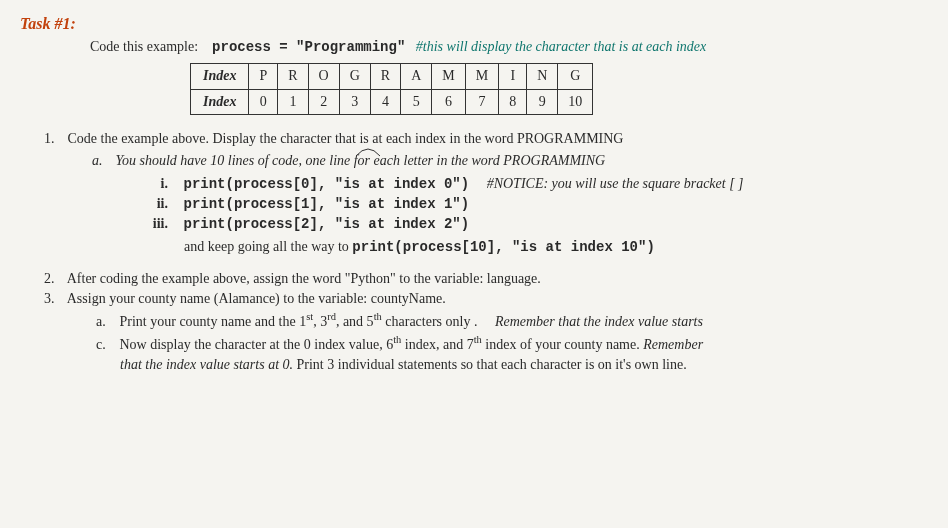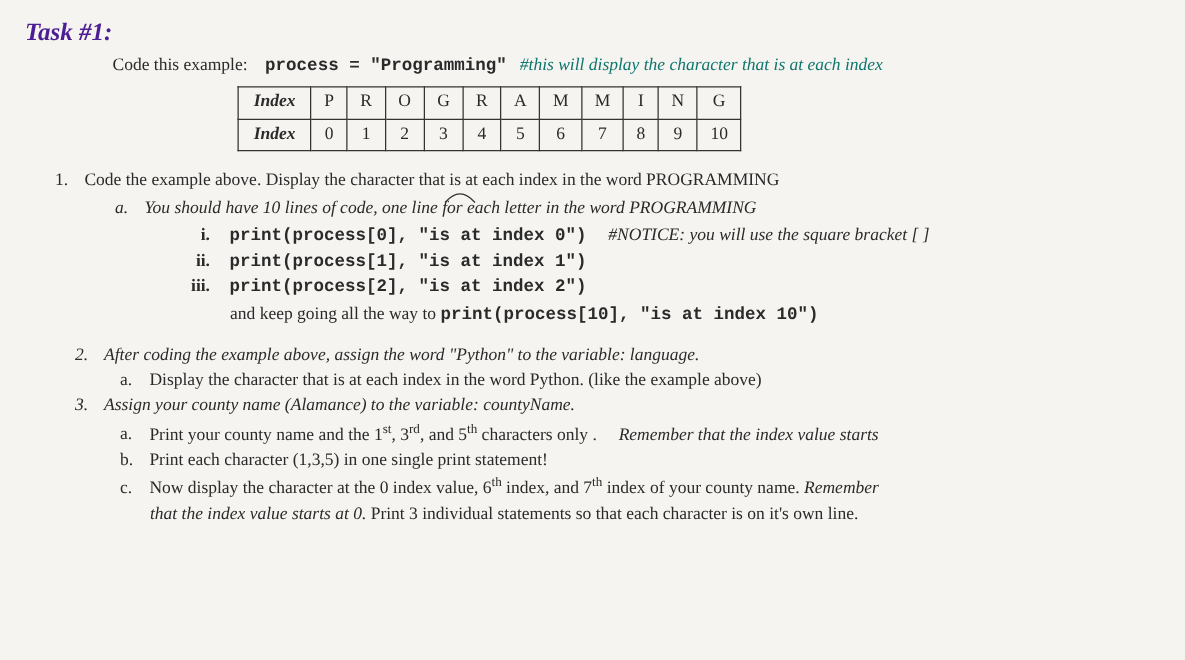--- a/index.html
+++ b/index.html
@@ -7,24 +7,24 @@
       font-family: Georgia, 'Times New Roman', serif;
       background: #f5f4f0;
       color: #2a2a2a;
       width: 948px;
       height: 528px;
       padding: 12px 24px 12px 20px;
       font-size: 14px;
       line-height: 1.45;
     }
     .task-title {
-      color: #4c1d95;
+      color: #c2410c;
       font-style: italic;
       font-weight: bold;
-      font-size: 20px;
+      font-size: 16px;
       margin-bottom: 2px;
     }
     .code-intro {
       margin-left: 70px;
       margin-bottom: 6px;
     }
     .mono { font-family: 'Courier New', monospace; font-weight: bold; }
     .comment { font-style: italic; color: #0f766e; }
     table {
       border-collapse: collapse;
@@ -44,21 +44,21 @@
       text-align: left;
       padding: 2px 12px;
     }
     .q1-intro { margin-left: 24px; margin-bottom: 2px; }
     .q1-a { margin-left: 72px; margin-bottom: 2px; font-style: italic; }
     .roman-row { margin-left: 120px; }
     .roman-label { display: inline-block; width: 28px; text-align: right; margin-right: 12px; font-weight: bold; }
     .continuation { margin-left: 164px; margin-top: 2px; }
     .notice { font-style: italic; }
     .q-block { margin-top: 12px; }
-    .q2 { margin-left: 40px; font-style: italic; }
+    .q2 { margin-left: 24px; }
     .sub { margin-left: 76px; }
     .sub-cont { margin-left: 100px; }
     .italic { font-style: italic; }
     .num { display: inline-block; width: 20px; }
     sup { font-size: 0.75em; }
     .arrow-wrap {
       position: relative;
       display: inline-block;
     }
     .link-arc {
@@ -145,40 +145,32 @@
 <div class="continuation">
   <span>and keep going all the way to  </span>
   <span class="mono">print(process[10], "is at index 10")</span>
 </div>
 
 <div class="q-block">
   <div class="q2">
     <span class="num">2.</span>
     <span>After coding the example above, assign the word "Python" to the variable: language.</span>
   </div>
-  <div class="sub">
-    <span class="num">a.</span>
-    <span>Display the character that is at each index in the word Python. (like the example above)</span>
-  </div>
 
   <div class="q2">
     <span class="num">3.</span>
     <span>Assign your county name (Alamance) to the variable: countyName.</span>
   </div>
   <div class="sub">
     <span class="num">a.</span>
     <span>Print your county name and the 1</span><sup>st</sup><span>, 3</span><sup>rd</sup><span>, and 5</span><sup>th</sup><span> characters only .</span>
     &nbsp;&nbsp;&nbsp;
     <span class="italic">Remember that the index value starts</span>
   </div>
 
-  <div class="sub">
-    <span class="num">b.</span>
-    <span>Print each character (1,3,5) in one single print statement!</span>
-  </div>
 
   <div class="sub">
     <span class="num">c.</span>
     <span>Now display the character at the 0 index value,  6</span><sup>th</sup><span> index, and 7</span><sup>th</sup><span> index of your county name. </span><span class="italic">Remember</span>
   </div>
   <div class="sub-cont">
     <span class="italic">that the index value starts at 0.</span><span>  Print 3 individual statements so that each character is on it's own line.</span>
   </div>
 </div>
 

